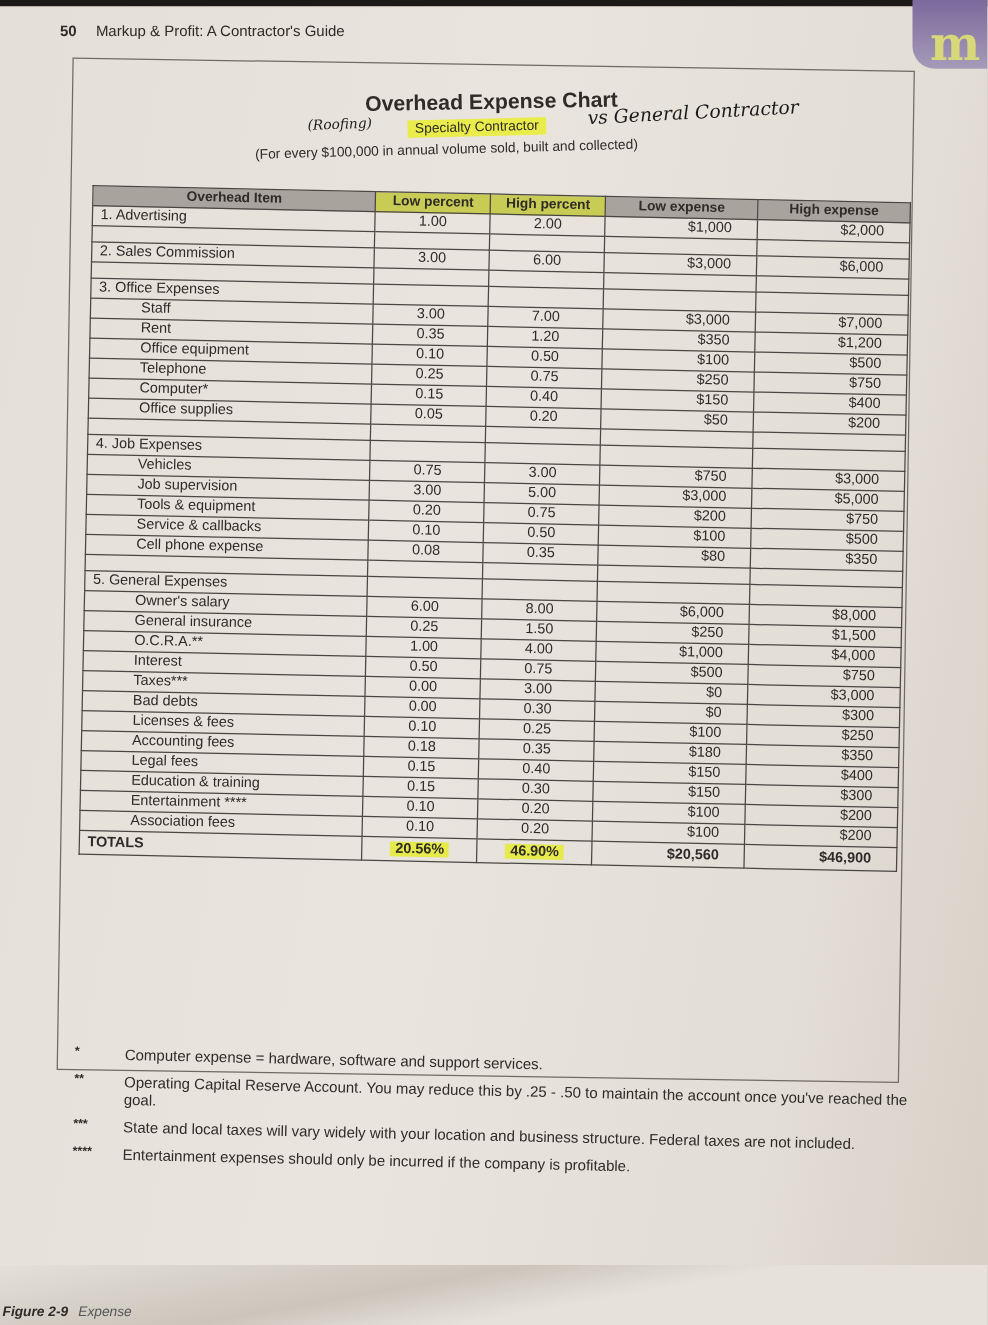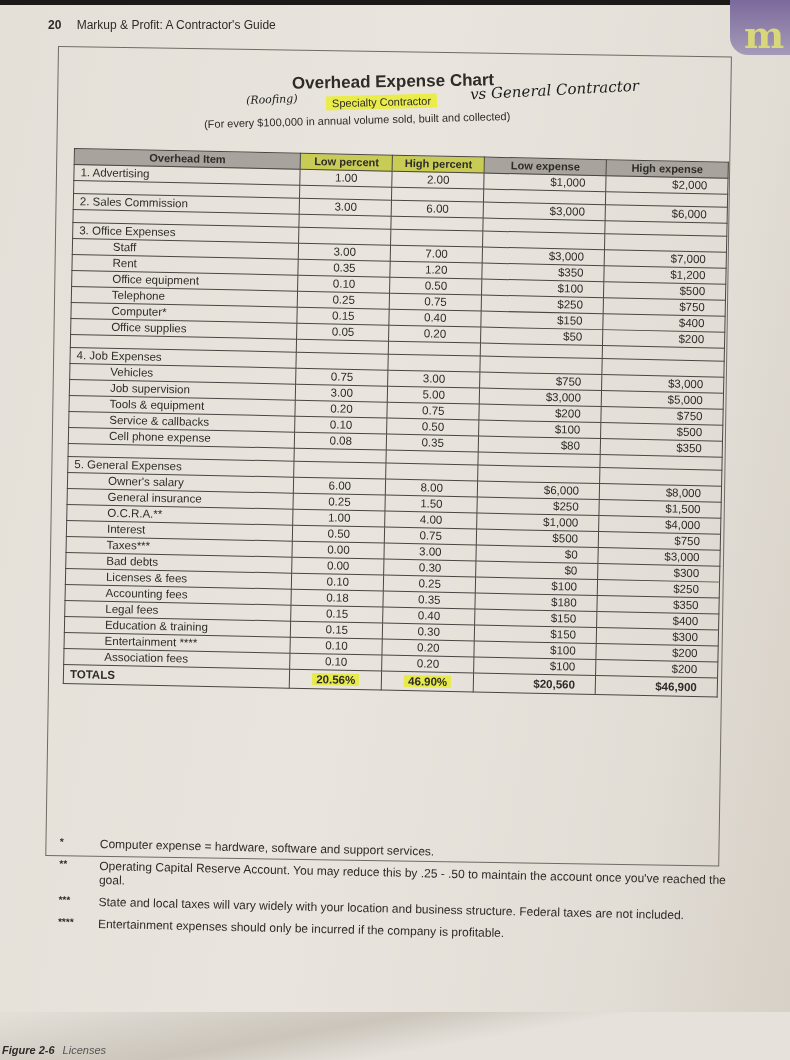--- a/index.html
+++ b/index.html
@@ -52,21 +52,21 @@
 </head>
 <body>
 
 <div class="page">
   <div class="top-strip"></div>
   <div class="corner-decor">
       <span>m</span>
     </div>
 
   <div class="header">
-    <span class="num">20</span>
+    <span class="num">50</span>
     <span class="title">Markup &amp; Profit: A Contractor's Guide</span>
   </div>
 
   <div class="frame"></div>
 
   <div class="chart-title">Overhead Expense Chart</div>
   <div class="hand hand-roofing">(Roofing)</div>
   <div class="specialty">Specialty Contractor</div>
   <div class="hand hand-vs">vs General Contractor</div>
   <div class="subtitle">(For every $100,000 in annual volume sold, built and collected)</div>
@@ -322,15 +322,15 @@
 
   <div class="notes">
     <div class="note"><span class="mark">*</span><span>Computer expense = hardware, software and support services.</span></div>
     <div class="note"><span class="mark">**</span><span>Operating Capital Reserve Account. You may reduce this by .25 - .50 to maintain the account once you've reached the goal.</span></div>
     <div class="note"><span class="mark">***</span><span>State and local taxes will vary widely with your location and business structure. Federal taxes are not included.</span></div>
     <div class="note"><span class="mark">****</span><span>Entertainment expenses should only be incurred if the company is profitable.</span></div>
   </div>
 
   <div class="bottom-edge"></div>
   <div class="figure-caption">
-    <span>Figure 2-6</span><span class="rest">Licenses</span>
+    <span>Figure 2-9</span><span class="rest">Expense</span>
   </div>
 </div>
 
 </body></html>

